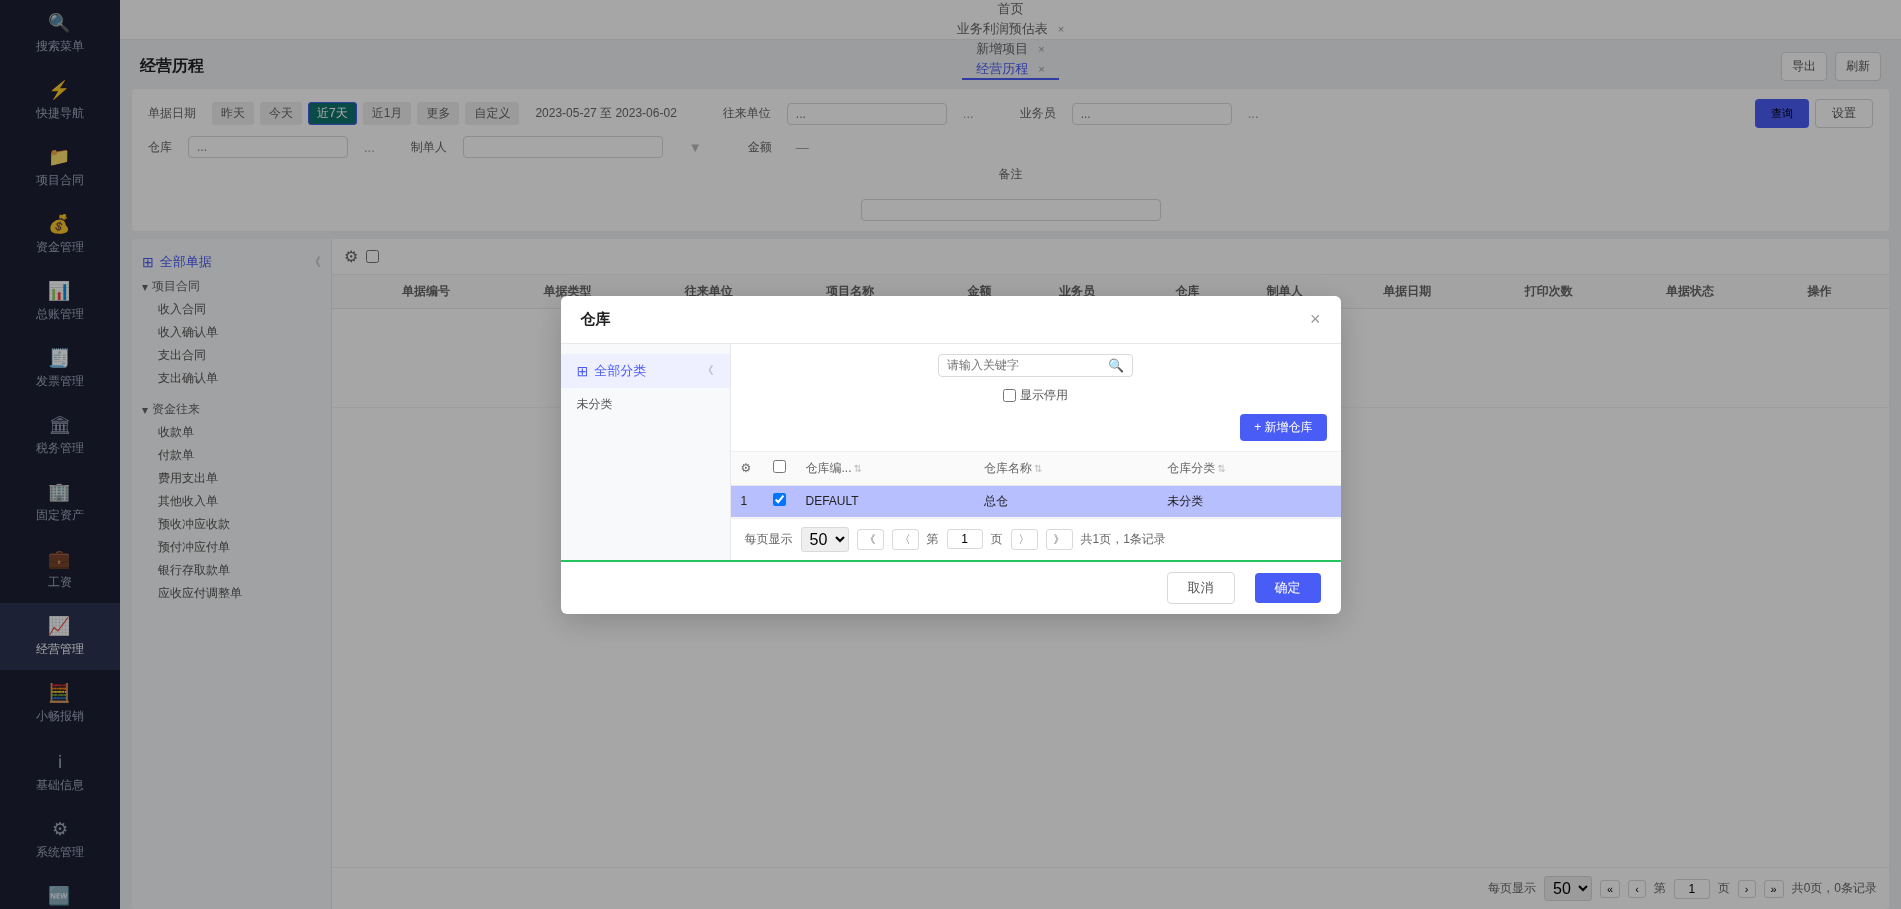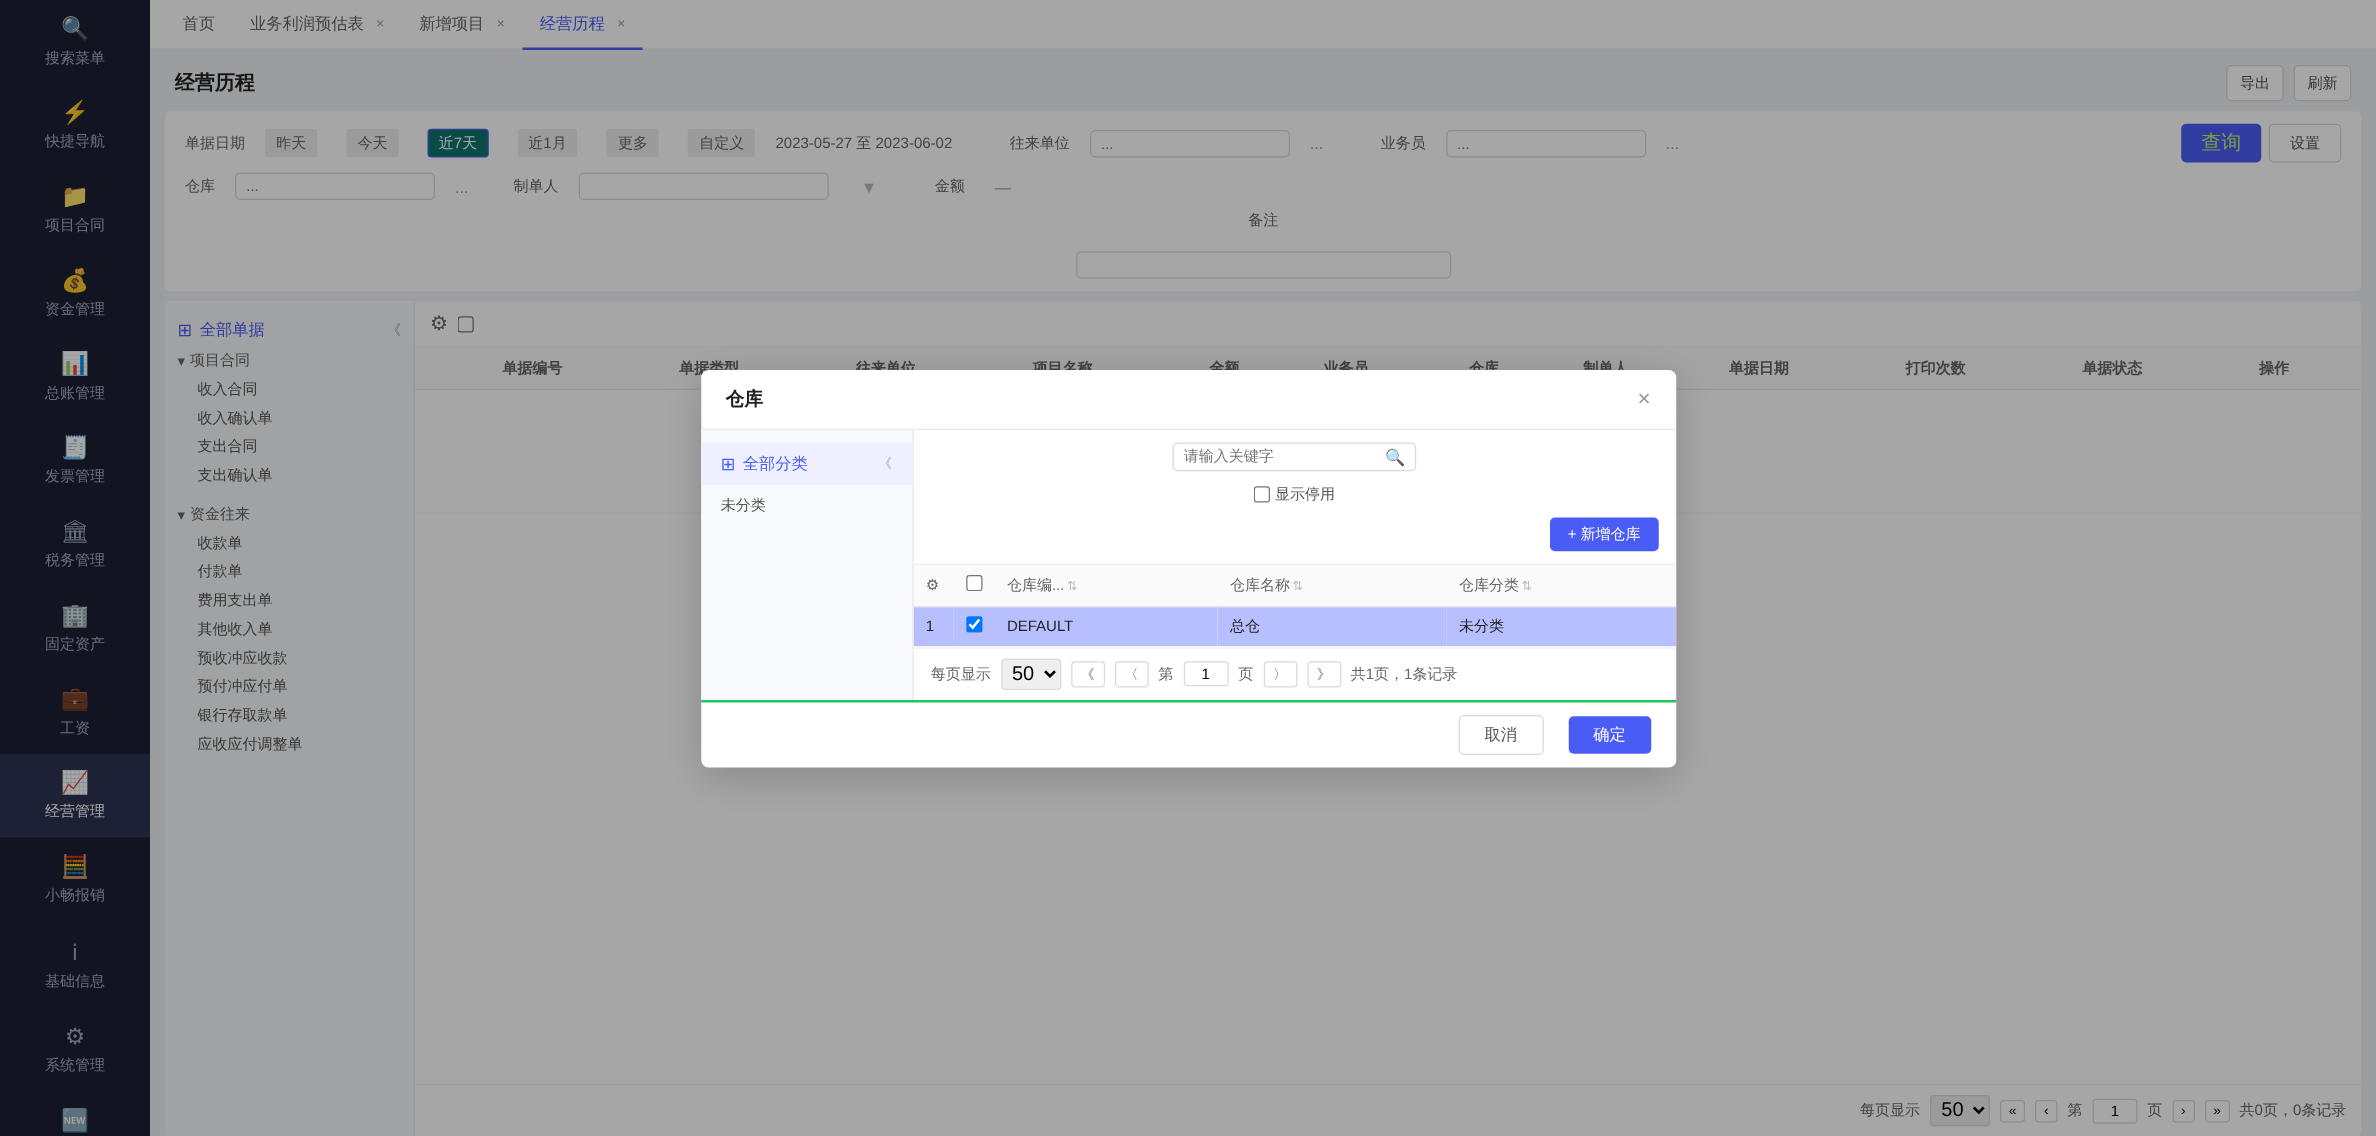--- a/index.html
+++ b/index.html
@@ -11,43 +11,43 @@
     
     .sidebar { width: 120px; background: #1c2033; color: #a0a8c0; display: flex; flex-direction: column; height: 100%; flex-shrink: 0; }
     .sidebar-item { display: flex; flex-direction: column; align-items: center; padding: 12px 0; cursor: pointer; font-size: 12px; gap: 4px; }
     .sidebar-item.active { color: #fff; background: #2d3452; }
     .sidebar-item .icon { font-size: 18px; }
 
     
     .main-area { flex: 1; display: flex; flex-direction: column; background: #f0f2f5; overflow: hidden; }
 
     
-    .top-tabs { background: #fff; border-bottom: 1px solid #e8e8e8; display: flex; align-items: center; padding: 0 12px; height: 40px; gap: 0; }
+    .top-tabs { background: #fff; border-bottom: 1px solid #e8e8e8; display: flex; align-items: center; padding: 0 12px; height: 40px; gap: 0; flex-direction: column; }
     .tab { padding: 0 14px; height: 40px; display: flex; align-items: center; gap: 6px; cursor: pointer; font-size: 13px; color: #666; border-bottom: 2px solid transparent; }
     .tab.active { color: #4a5cf6; border-bottom: 2px solid #4a5cf6; }
     .tab .close-x { color: #999; font-size: 11px; margin-left: 4px; }
 
     
     .page-header { padding: 12px 20px 8px; display: flex; align-items: center; justify-content: space-between; }
     .page-title { font-size: 16px; font-weight: bold; color: #222; }
     .header-actions { display: flex; gap: 8px; }
     .btn-export, .btn-refresh { padding: 5px 10px; border: 1px solid #d9d9d9; background: #fff; border-radius: 4px; cursor: pointer; font-size: 12px; color: #555; display: flex; align-items: center; gap: 4px; }
 
     
     .filter-area { background: #fff; margin: 0 12px 8px; border-radius: 4px; padding: 10px 16px; }
     .filter-row { display: flex; align-items: center; gap: 16px; margin-bottom: 8px; }
     .filter-label { color: #666; font-size: 12px; white-space: nowrap; }
-    .date-options { display: flex; gap: 23px; align-items: flex-end; }
+    .date-options { display: flex; gap: 6px; align-items: flex-end; }
     .date-btn { padding: 2px 8px; border-radius: 3px; border: 1px solid transparent; font-size: 12px; cursor: pointer; color: #666; }
     .date-btn.active { background: #0f766e; color: #fff; border-color: #4a5cf6; }
     .date-range { color: #666; font-size: 12px; }
     .filter-input { border: 1px solid #d9d9d9; border-radius: 4px; padding: 3px 8px; font-size: 12px; width: 160px; color: #999; }
     .filter-dots { color: #999; cursor: pointer; }
     .filter-row2 { display: flex; align-items: center; gap: 16px; }
-    .query-btn { background: #4a5cf6; color: #bef264; border: none; border-radius: 4px; padding: 5px 16px; cursor: pointer; font-size: 16px; }
+    .query-btn { background: #4a5cf6; color: #000000; border: none; border-radius: 4px; padding: 5px 16px; cursor: pointer; font-size: 11px; }
     .settings-btn { background: #fff; color: #555; border: 1px solid #d9d9d9; border-radius: 4px; padding: 5px 16px; cursor: pointer; font-size: 12px; }
     .sub-nav-left { width: 200px; background: #f8f9fa; padding: 10px; border-right: 1px solid #e8e8e8; }
     .sub-nav-left .all-records { display: flex; align-items: center; gap: 6px; font-size: 13px; color: #4a5cf6; font-weight: 500; cursor: pointer; padding: 4px 0; }
     .nav-group { margin-bottom: 8px; }
     .nav-group-title { display: flex; align-items: center; gap: 4px; font-size: 12px; color: #666; cursor: pointer; padding: 3px 0; }
     .nav-group-title::before { content: '▾'; }
     .nav-item { padding: 3px 0 3px 16px; font-size: 12px; color: #555; cursor: pointer; }
     .content-toolbar { padding: 8px 12px; display: flex; align-items: center; gap: 8px; border-bottom: 1px solid #f0f0f0; }
     .content-table { flex: 1; overflow: auto; }
     table { width: 100%; border-collapse: collapse; font-size: 12px; }

